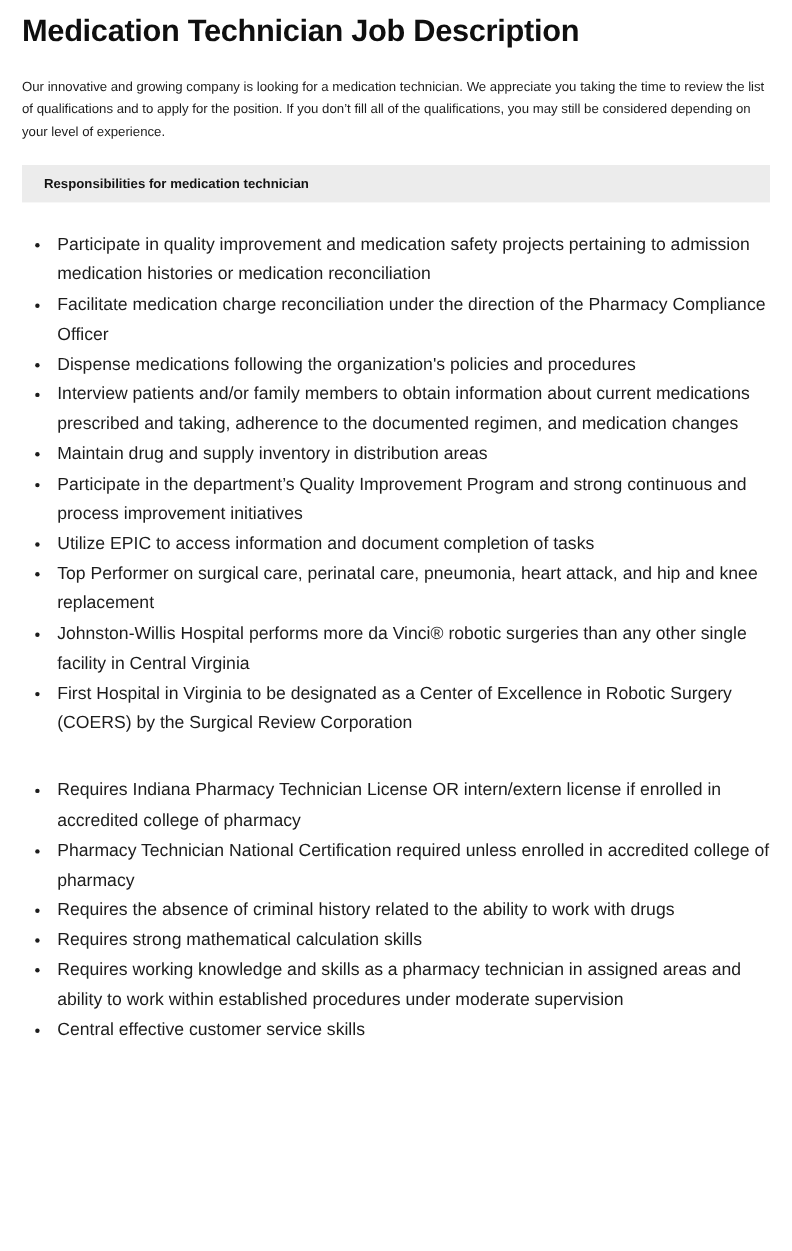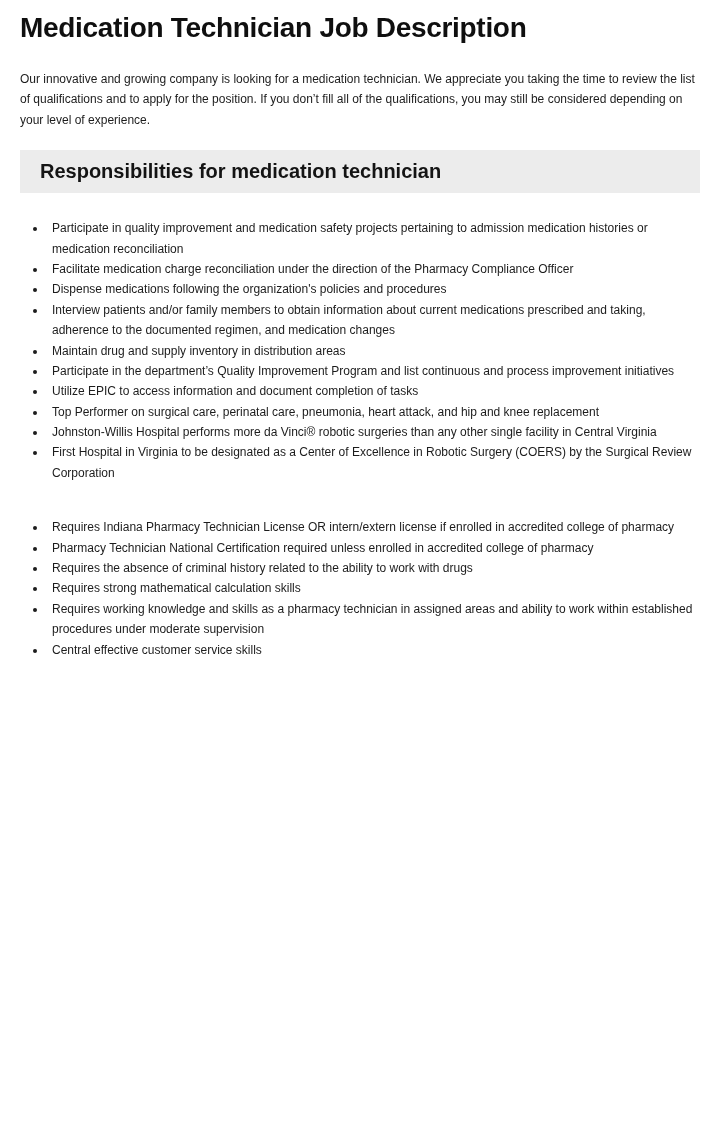--- a/index.html
+++ b/index.html
@@ -20,29 +20,29 @@
     letter-spacing: -0.3px;
     margin: 4px 0 24px 0;
   }
   .intro {
     font-size: 12px;
     line-height: 1.7;
     margin: 0 0 20px 0;
   }
   .section-bar {
     background: #ececec;
-    font-size: 20px;
+    font-size: 12px;
     font-weight: 700;
     color: #141414;
     padding: 10px 20px 10px 20px;
   }
   ul.bullets {
     margin: 25px 0 34px 0;
     padding-left: 27px;
-    font-size: 12px;
+    font-size: 16px;
     line-height: 1.7;
   }
   ul.bullets li {
     padding-left: 5px;
     margin: 0;
   }
   section.last ul.bullets { margin-bottom: 18px; }
 </style>
 </head>
 <body>
@@ -54,21 +54,21 @@
   <p class="intro">Our innovative and growing company is looking for a medication technician. We appreciate you taking the time to review the list of qualifications and to apply for the position. If you don’t fill all of the qualifications, you may still be considered depending on your level of experience.</p>
 
   <section>
     <div class="section-bar">Responsibilities for medication technician</div>
     <ul class="bullets">
       <li>Participate in quality improvement and medication safety projects pertaining to admission medication histories or medication reconciliation</li>
       <li>Facilitate medication charge reconciliation under the direction of the Pharmacy Compliance Officer</li>
       <li>Dispense medications following the organization's policies and procedures</li>
       <li>Interview patients and/or family members to obtain information about current medications prescribed and taking, adherence to the documented regimen, and medication changes</li>
       <li>Maintain drug and supply inventory in distribution areas</li>
-      <li>Participate in the department’s Quality Improvement Program and list continuous and process improvement initiatives</li>
+      <li>Participate in the department’s Quality Improvement Program and strong continuous and process improvement initiatives</li>
       <li>Utilize EPIC to access information and document completion of tasks</li>
       <li>Top Performer on surgical care, perinatal care, pneumonia, heart attack, and hip and knee replacement</li>
       <li>Johnston-Willis Hospital performs more da Vinci® robotic surgeries than any other single facility in Central Virginia</li>
       <li>First Hospital in Virginia to be designated as a Center of Excellence in Robotic Surgery (COERS) by the Surgical Review Corporation</li>
     </ul>
   </section>
 
   <section class="last">
     <ul class="bullets">
       <li>Requires Indiana Pharmacy Technician License OR intern/extern license if enrolled in accredited college of pharmacy</li>

